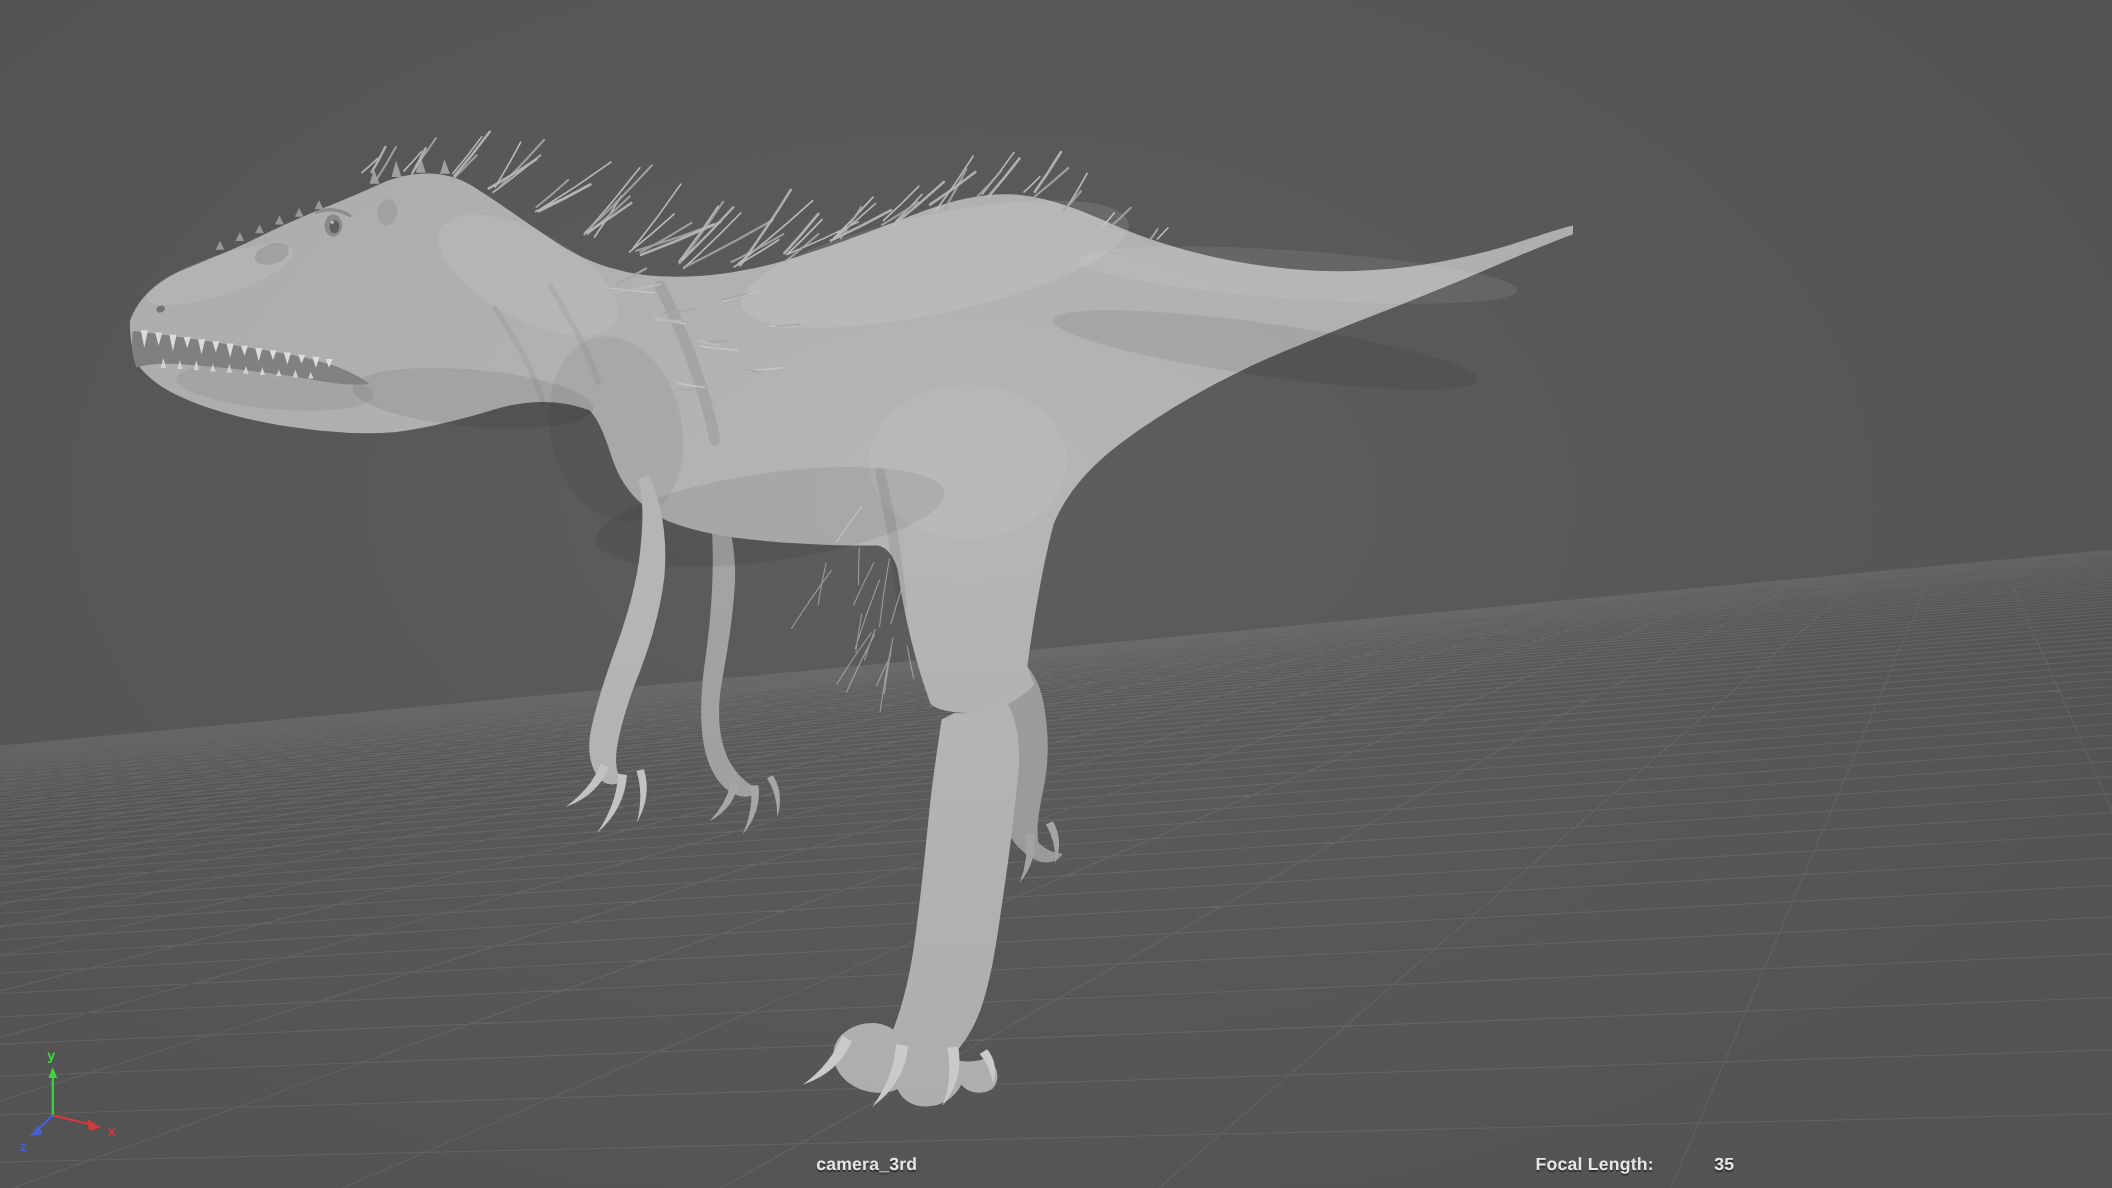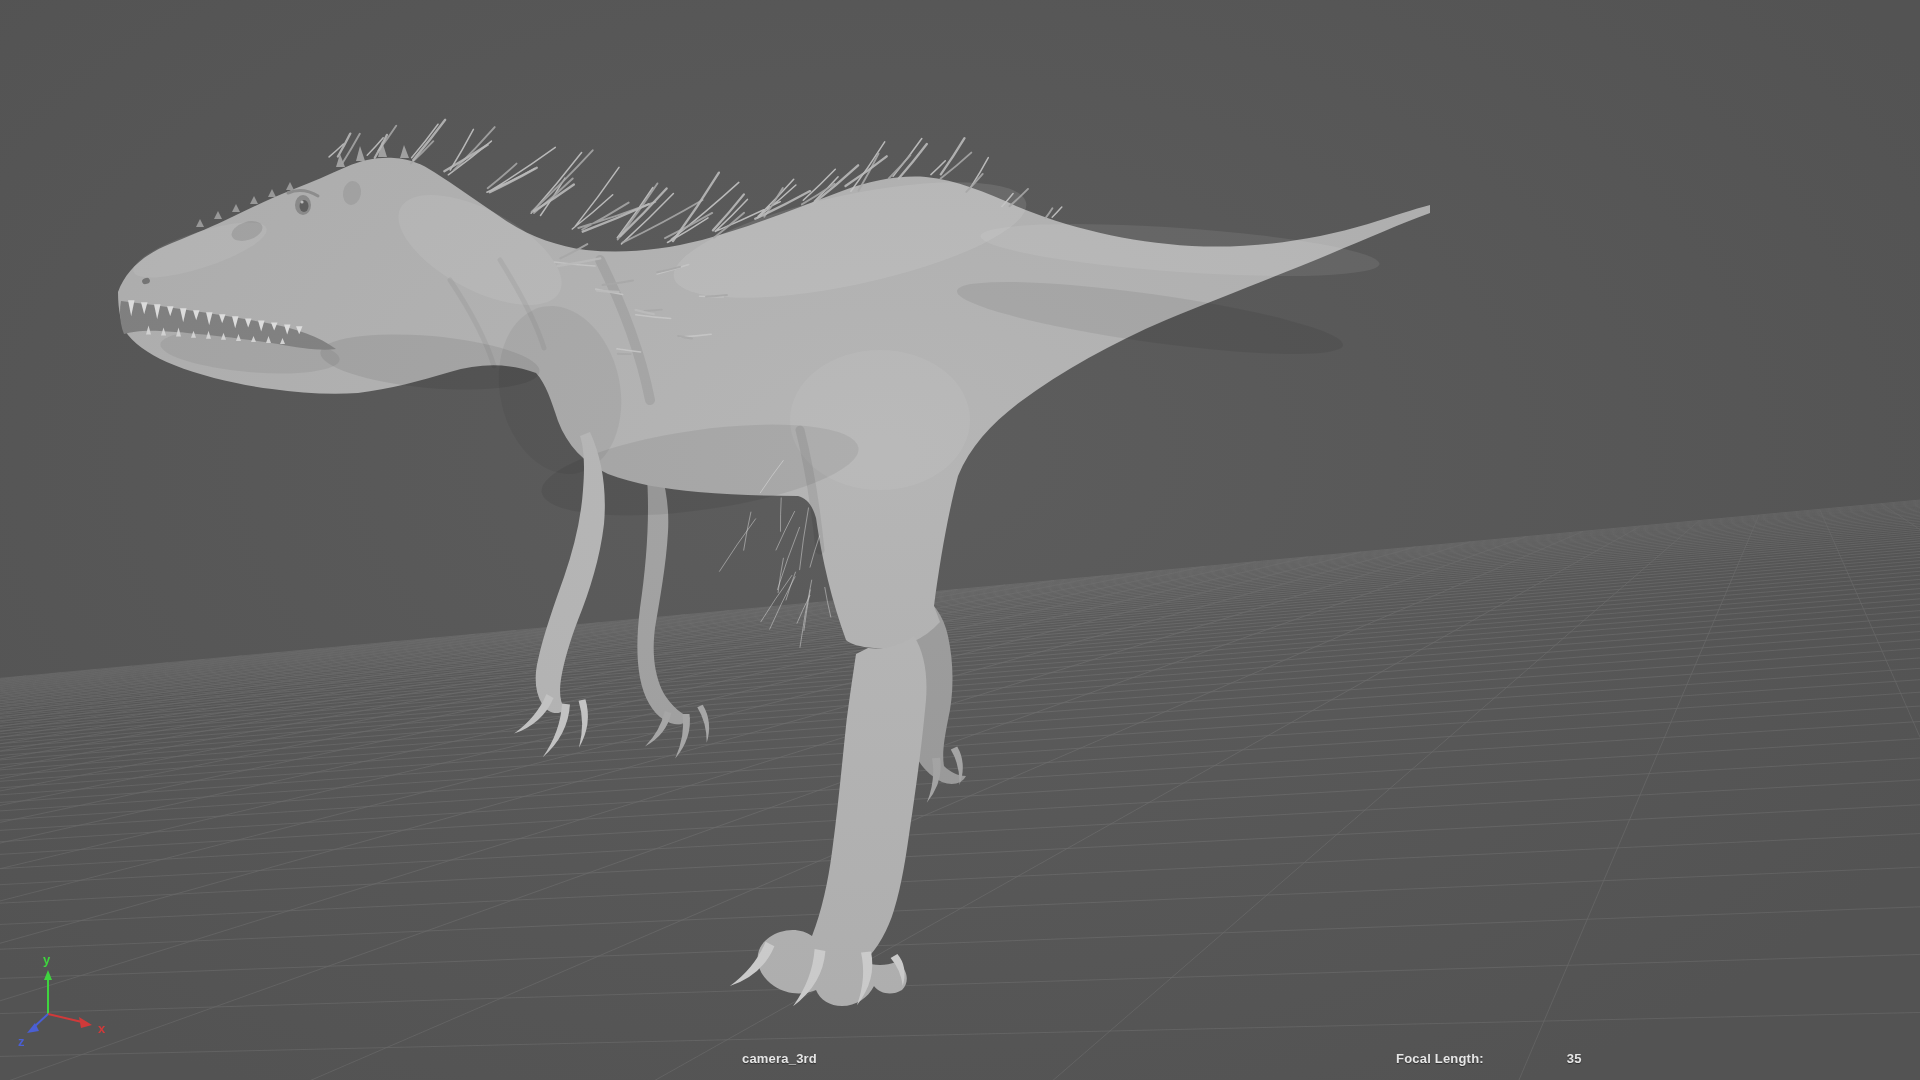--- a/index.html
+++ b/index.html
@@ -2,25 +2,25 @@
 <html style="--hud-text: #e6e6e6;"><head>
 <meta charset="utf-8">
 <style>
   html,body{margin:0;padding:0;width:1920px;height:1080px;overflow:hidden;background:#585858;}
   .viewport{position:absolute;inset:0;font-family:"Liberation Sans",sans-serif;}
   #scene{position:absolute;inset:0;width:100%;height:100%;display:block;}
   .vignette{position:absolute;inset:0;pointer-events:none;
     background:radial-gradient(ellipse at 46% 42%, rgba(255,255,255,0.03), rgba(0,0,0,0.06) 85%);}
   .gizmo{position:absolute;left:14px;bottom:24px;width:120px;height:120px;}
   .gizmo text{font-family:"Liberation Sans",sans-serif;}
-  .hud{position:absolute;font-size:13px;font-weight:bold;color:var(--hud-text,#e4e4e4);
+  .hud{position:absolute;font-size:16px;font-weight:bold;color:var(--hud-text,#e4e4e4);
     letter-spacing:.2px;text-shadow:0 1px 1px rgba(0,0,0,.45);white-space:nowrap;}
   .hud-camera{left:742px;top:1051px;}
   .hud-focal{left:1396px;top:1051px;}
-  .focal-val{margin-left:83px;}
+  .focal-val{margin-left:55px;}
 </style>
 </head>
 <body style="background: rgb(88, 88, 88);">
 
 <div class="viewport">
 
   <svg id="scene" viewBox="0 0 1920 1080" preserveAspectRatio="none">
     <g id="grid-group">
         <path d="M10283.0 3516.2L1944.1 497.8M5852.2 3181.8L1881.4 503.6M2898.3 2958.9L1819.7 509.4M788.4 2799.6L1759.0 515.0M-794.0 2680.2L1699.3 520.5M-2024.8 2587.3L1640.7 526.0M-3009.4 2513.0L1583.0 531.3M-3815.0 2452.2L1526.2 536.6M-4486.3 2401.5L1470.3 541.8M-5054.4 2358.7L1415.4 546.9M-5541.3 2321.9L1361.3 551.9M-5963.3 2290.1L1308.0 556.9M-6332.5 2262.2L1255.6 561.7M-6658.3 2237.6L1204.0 566.5M-6947.9 2215.8L1153.2 571.3M-7207.0 2196.2L1103.2 575.9M-7440.2 2178.6L1053.9 580.5M-7651.2 2162.7L1005.4 585.0M-7843.0 2148.2L957.6 589.4M-8018.1 2135.0L910.5 593.8M-8178.7 2122.9L864.1 598.1M-8326.4 2111.7L818.4 602.4M-8462.7 2101.4L773.3 606.6M-8588.9 2091.9L728.9 610.7M-8706.1 2083.1L685.1 614.7M-8815.3 2074.8L642.0 618.8M-8917.1 2067.1L599.4 622.7M-9012.4 2059.9L557.5 626.6M-9101.8 2053.2L516.1 630.4M-9185.7 2046.9L475.3 634.2M-9264.6 2040.9L435.1 638.0M-9339.1 2035.3L395.4 641.7M-9409.4 2030.0L356.2 645.3M-9476.0 2025.0L317.6 648.9M-9539.0 2020.2L279.5 652.4M-9598.8 2015.7L241.9 655.9M-9655.6 2011.4L204.7 659.4M-9709.6 2007.3L168.1 662.8M-9761.1 2003.4L131.9 666.1M-9810.2 1999.7L96.3 669.4M-9857.0 1996.2L61.0 672.7M-9901.8 1992.8L26.2 675.9M-9944.6 1989.6L-8.1 679.1M-9985.6 1986.5L-42.0 682.3M-10024.8 1983.5L-75.5 685.4M-10062.5 1980.7L-108.6 688.5M-10098.7 1978.0L-141.2 691.5M-10133.4 1975.3L-173.5 694.5M-10166.8 1972.8L-205.4 697.5M6260.0 2060.0L-20.0 1586.0M4982.9 1597.7L-20.0 1396.4M4273.3 1340.9L-20.0 1269.5M3821.8 1177.5L-20.0 1178.5M3509.2 1064.3L-20.0 1110.1M3280.0 981.3L-20.0 1056.9M3104.7 917.9L-20.0 1014.2M2966.3 867.8L-20.0 979.2M2854.3 827.2L-20.0 950.1M2761.7 793.7L-20.0 925.4M2684.0 765.6L-20.0 904.2M2617.8 741.6L-20.0 885.8M2560.7 721.0L-20.0 869.8M2511.0 703.0L-20.0 855.6M2467.3 687.2L-20.0 843.0M2428.6 673.1L-20.0 831.7M2394.1 660.6L-20.0 821.5M2363.1 649.4L-20.0 812.3M2335.1 639.3L-20.0 803.9M2309.8 630.1L-20.0 796.3M2286.7 621.8L-20.0 789.3M2265.5 614.1L-20.0 782.8M2246.1 607.1L-20.0 776.9M2228.2 600.6L-20.0 771.4M2211.7 594.6L-20.0 766.3M2196.4 589.1L-20.0 761.5M2182.1 583.9L-20.0 757.0M2168.8 579.1L-20.0 752.9M2156.4 574.6L-20.0 749.0M2144.8 570.4L-20.0 745.3M2133.8 566.5L-20.0 741.9M2123.6 562.7L-20.0 738.6M2113.9 559.2L-20.0 735.5M2104.8 555.9L-20.0 732.6M2096.2 552.8L-20.0 729.9M2088.0 549.9L-20.0 727.3M2080.3 547.1L-20.0 724.8M2072.9 544.4L-20.0 722.4M2065.9 541.9L-20.0 720.2M2059.3 539.5L-20.0 718.0M2052.9 537.2L-20.0 716.0M2046.9 535.0L-20.0 714.0M2041.1 532.9L-20.0 712.1M2035.6 530.9L-20.0 710.3M2030.3 529.0L-20.0 708.6M2025.3 527.2L-20.0 707.0M2020.4 525.4L-20.0 705.4M2015.8 523.7L-20.0 703.9M2011.3 522.1L-20.0 702.4M2007.0 520.5L-20.0 701.0M2002.9 519.0L-20.0 699.7M1998.9 517.6L-20.0 698.3M1995.0 516.2L-20.0 697.1M1991.4 514.9L-20.0 695.9M1987.8 513.6L-20.0 694.7M1984.3 512.3L-20.0 693.6M1981.0 511.1L-20.0 692.5M1977.8 510.0L-20.0 691.4M1974.7 508.9L-20.0 690.4M1971.7 507.8L-20.0 689.4M1968.8 506.7L-20.0 688.4M1966.0 505.7L-20.0 687.5M1963.3 504.7L-20.0 686.6M1960.6 503.8L-20.0 685.7M1958.0 502.8L-20.0 684.9M1955.6 501.9L-20.0 684.0M1953.1 501.1L-20.0 683.2M1950.8 500.2L-20.0 682.5M1948.5 499.4L-20.0 681.7M1946.3 498.6L-20.0 681.0M1944.1 497.8L-20.0 680.2" fill="none" stroke="#6c6c6c" stroke-width="1" opacity="0.75"></path>
       </g>

